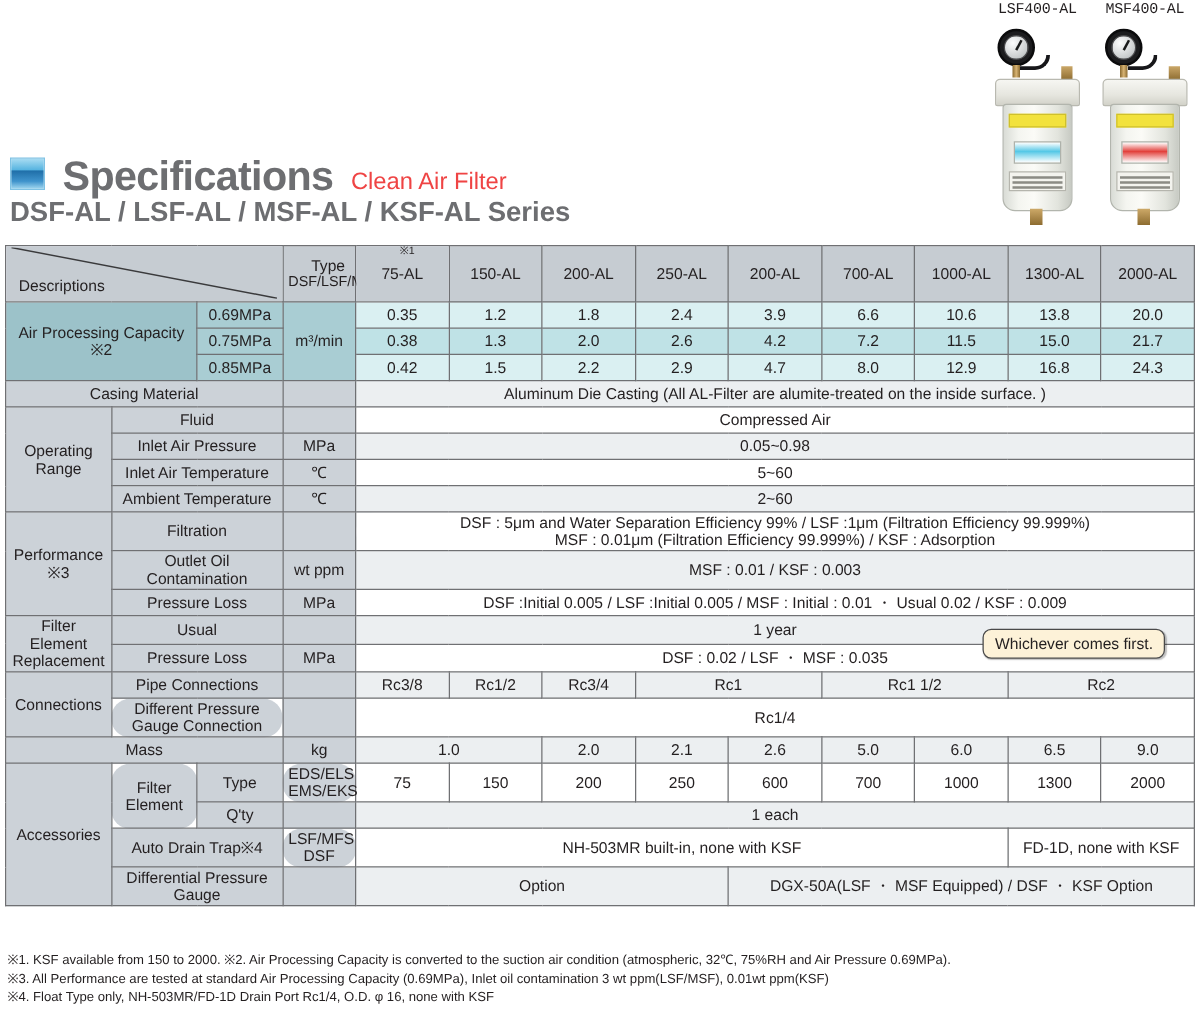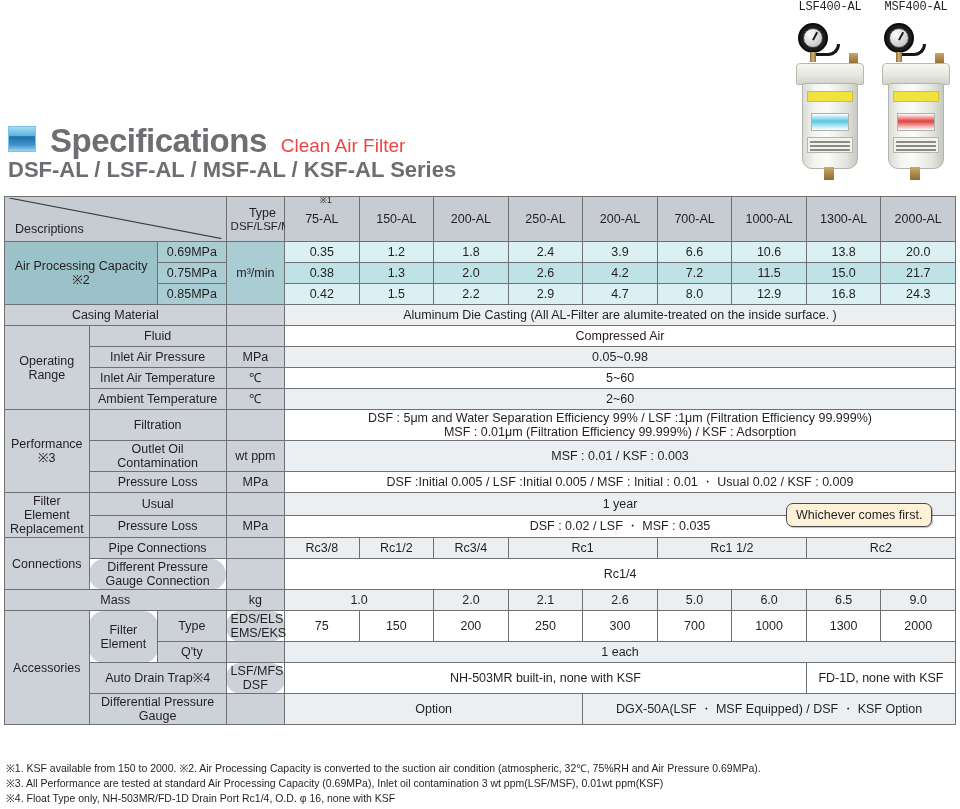--- a/index.html
+++ b/index.html
@@ -468,21 +468,21 @@
     <td class="lbl tall twoline" rowspan="2">Filter Element</td>
     <td class="lbl tall">Type</td>
     <td class="unit tall twoline">
       <span>EDS/ELS</span><br>
       <span>EMS/EKS</span>
     </td>
     <td class="tall">75</td>
     <td class="tall">150</td>
     <td class="tall">200</td>
     <td class="tall">250</td>
-    <td class="tall">300</td>
+    <td class="tall">600</td>
     <td class="tall">700</td>
     <td class="tall">1000</td>
     <td class="tall">1300</td>
     <td class="tall">2000</td>
   </tr>
   <tr>
     <td class="lbl">Q'ty</td>
     <td class="unit"></td>
     <td class="shade" colspan="9">1 each</td>
   </tr>

